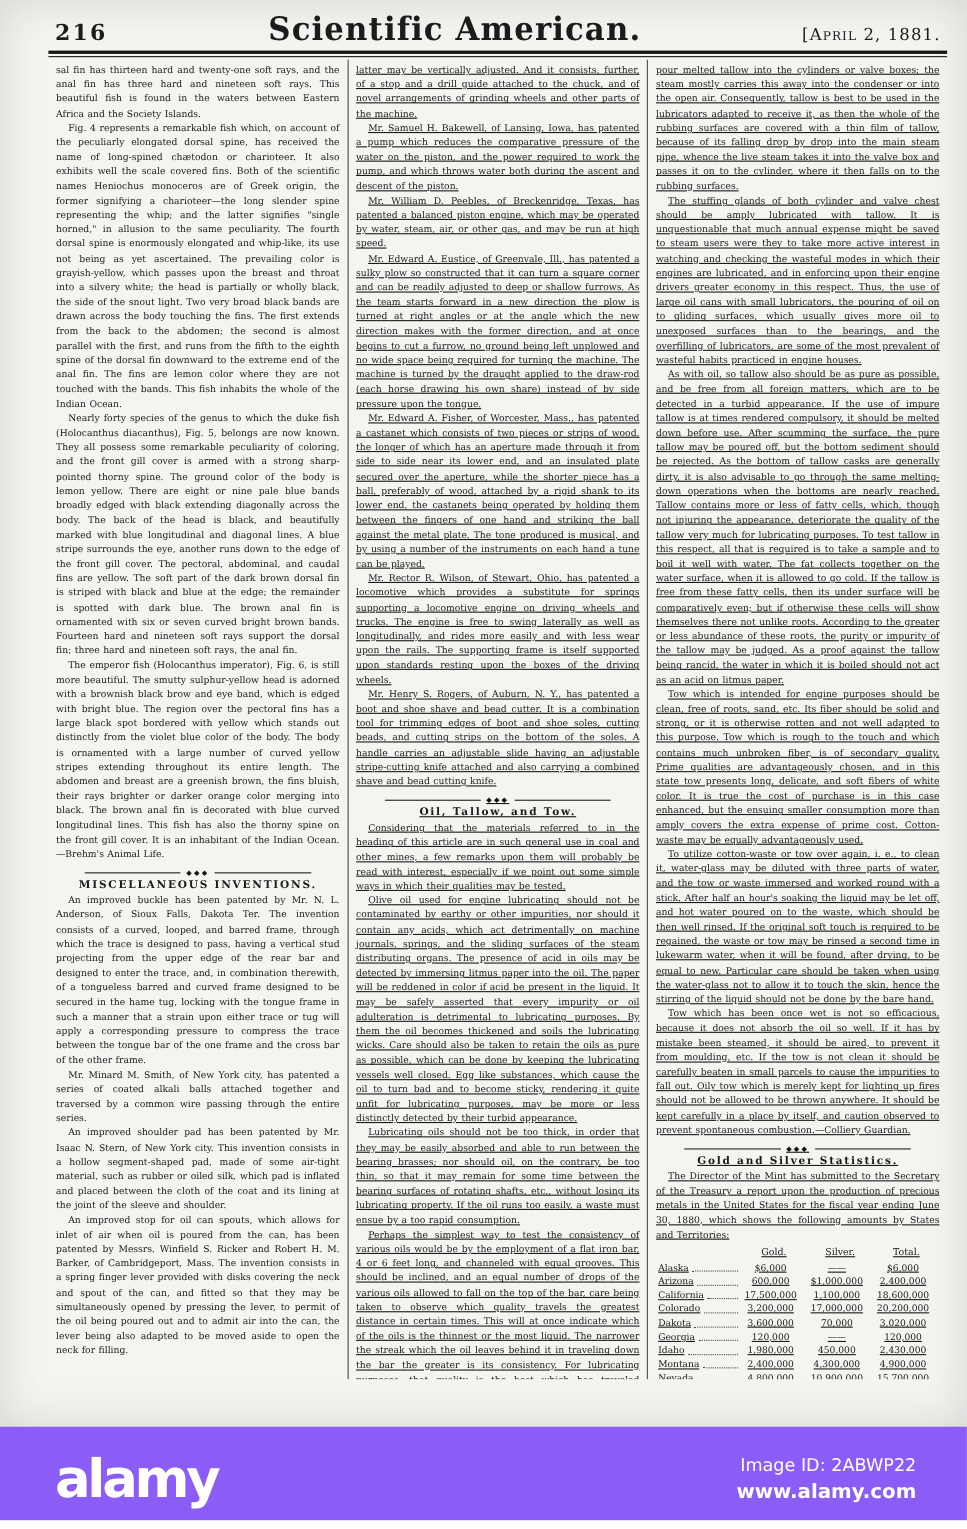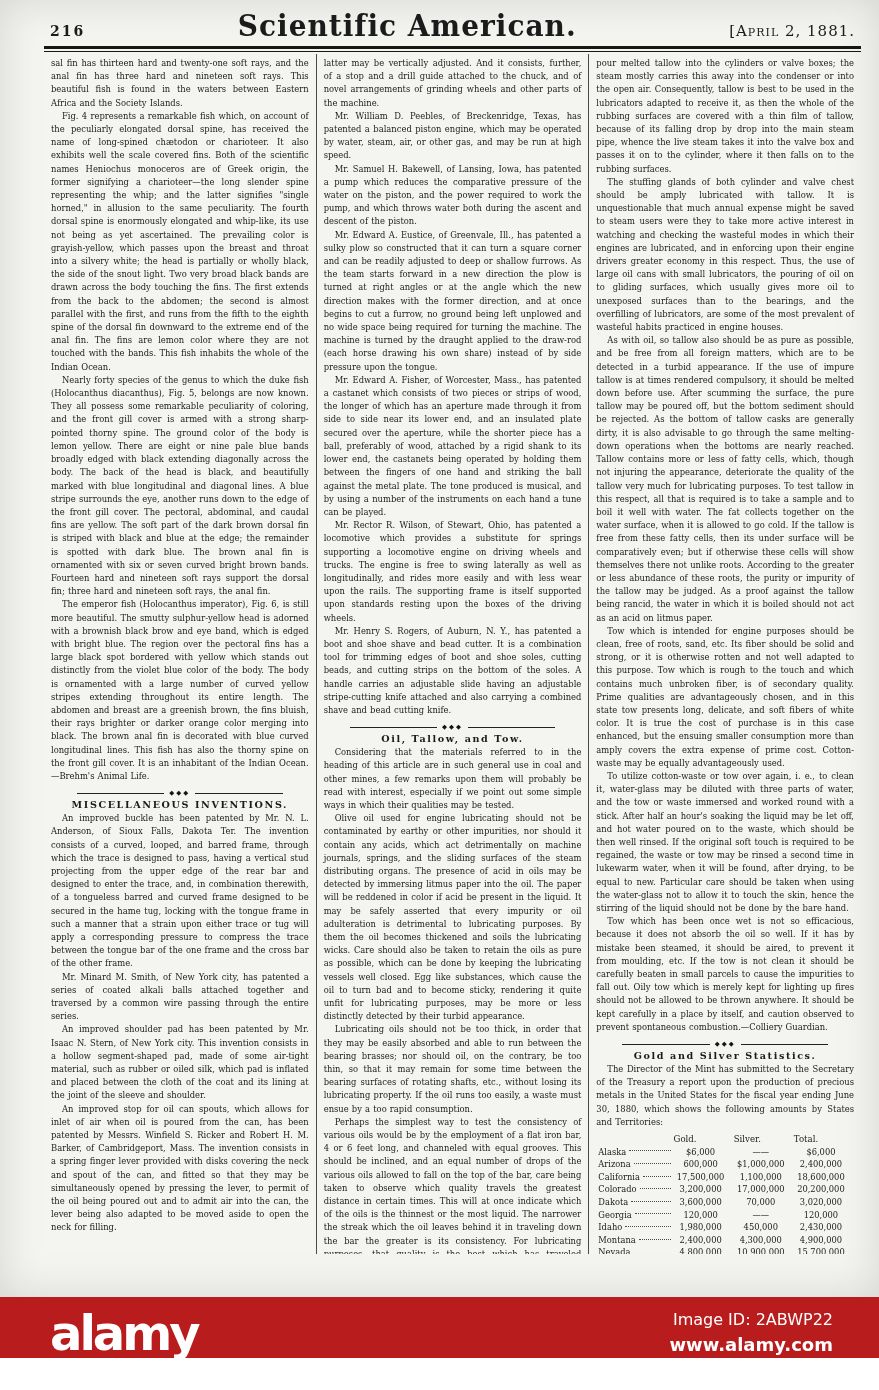--- a/index.html
+++ b/index.html
@@ -12,35 +12,35 @@
   
   .paper {
     position:absolute; top:0; left:0; width:879px; height:1297px;
     background:#f4f4f1; overflow:hidden;
     box-shadow: inset 0 0 40px rgba(120,120,115,.25);
   }
   .masthead {
     display:flex; align-items:baseline; justify-content:space-between;
     padding:10px 24px 0 50px;
   }
-  .pageno { font-size:14px; letter-spacing:2px; font-weight:bold; }
+  .pageno { font-size:20px; letter-spacing:2px; font-weight:bold; }
   .journal {
     font-size:28px; font-weight:bold; letter-spacing:1px;
     font-family:"DejaVu Serif", serif; transform:scaleY(1.05);
   }
   .issuedate { font-size:15px; font-variant:small-caps; letter-spacing:1px; }
 
   .rule {
     margin:3px 18px 0 44px; height:2px;
     border-top:3px solid #161616; border-bottom:1px solid #161616;
   }
 
   .cols { display:flex; margin:2px 18px 0 44px; height:1200px; overflow:hidden; }
   .col { flex:1 1 0; padding:3px 7px 0 7px; overflow:hidden; }
-  .col + .col { border-left:1px solid #4a4a46; }
+  .col + .col { border-left:1px solid #4a4a46;text-decoration:underline; }
 
   p.para {
     margin:0; font-size:8.4px; line-height:13.2px;
     text-align:justify; text-indent:11px; word-spacing:.5px;
   }
   p.para.cont { text-indent:0; }
 
   h3.sec-head {
     margin:3px 0 2px; text-align:center;
     font-size:9.6px; font-weight:bold; letter-spacing:1.6px;
@@ -50,29 +50,29 @@
   .ornament::before, .ornament::after { content:""; flex:1; border-top:1px solid #222; }
   .ornament .orn-glyphs { padding:0 5px; font-size:6.5px; letter-spacing:2px; line-height:6px; }
 
   
   .stat-table { margin:4px 0 2px 2px; font-size:8.3px; }
   .st-row, .st-head {
     display:grid; grid-template-columns:1.25fr 1fr 1fr 1fr;
     line-height:12.6px; align-items:baseline;
   }
   .st-head { font-size:8.6px; }
-  .st-head span { }
-  .st-name { display:flex; align-items:center; overflow:hidden; white-space:nowrap; }
+  .st-head span { text-align:center; }
+  .st-name { display:flex; align-items:flex-end; overflow:hidden; white-space:nowrap; }
   .st-dots { flex:1; border-bottom:1px dotted #4a4a46; margin:0 3px 2px 3px; min-width:8px; }
   .st-val { text-align:center; padding-right:6px; white-space:nowrap; }
 
   
   .alamy-bar {
-    position:absolute; left:0; top:1297px; width:879px; height:61px;
-    background:#b91c1c; display:flex; align-items:center;
+    position:absolute; left:0; top:1297px; width:879px; height:85px;
+    background:#8b5cf6; display:flex; align-items:center;
     justify-content:space-between; padding:10px 46px 0 50px; box-sizing:border-box;
   }
   .alamy-logo {
     color:#fff; font-family:"DejaVu Sans", sans-serif; font-weight:bold;
     font-size:48px; letter-spacing:-3px; line-height:1;
   }
   .alamy-meta { text-align:right; color:#fff; font-family:"DejaVu Sans", sans-serif; }
   .alamy-id { font-size:16px; }
   .alamy-url { font-size:18px; font-weight:bold; margin-top:5px; }
 </style>
@@ -101,22 +101,22 @@
             <span class="orn-glyphs">◆◆◆</span>
           </div>
           <h3 class="sec-head">MISCELLANEOUS INVENTIONS.</h3>
           <p class="para">An improved buckle has been patented by Mr. N. L. Anderson, of Sioux Falls, Dakota Ter. The invention consists of a curved, looped, and barred frame, through which the trace is designed to pass, having a vertical stud projecting from the upper edge of the rear bar and designed to enter the trace, and, in combination therewith, of a tongueless barred and curved frame designed to be secured in the hame tug, locking with the tongue frame in such a manner that a strain upon either trace or tug will apply a corresponding pressure to compress the trace between the tongue bar of the one frame and the cross bar of the other frame.</p>
           <p class="para">Mr. Minard M. Smith, of New York city, has patented a series of coated alkali balls attached together and traversed by a common wire passing through the entire series.</p>
           <p class="para">An improved shoulder pad has been patented by Mr. Isaac N. Stern, of New York city. This invention consists in a hollow segment-shaped pad, made of some air-tight material, such as rubber or oiled silk, which pad is inflated and placed between the cloth of the coat and its lining at the joint of the sleeve and shoulder.</p>
           <p class="para">An improved stop for oil can spouts, which allows for inlet of air when oil is poured from the can, has been patented by Messrs. Winfield S. Ricker and Robert H. M. Barker, of Cambridgeport, Mass. The invention consists in a spring finger lever provided with disks covering the neck and spout of the can, and fitted so that they may be simultaneously opened by pressing the lever, to permit of the oil being poured out and to admit air into the can, the lever being also adapted to be moved aside to open the neck for filling.</p>
         </div>
       <div class="col">
           <p class="para cont">latter may be vertically adjusted. And it consists, further, of a stop and a drill guide attached to the chuck, and of novel arrangements of grinding wheels and other parts of the machine.</p>
+          <p class="para">Mr. Samuel H. Bakewell, of Lansing, Iowa, has patented a pump which reduces the comparative pressure of the water on the piston, and the power required to work the pump, and which throws water both during the ascent and descent of the piston.</p>
           <p class="para">Mr. William D. Peebles, of Breckenridge, Texas, has patented a balanced piston engine, which may be operated by water, steam, air, or other gas, and may be run at high speed.</p>
-          <p class="para">Mr. Samuel H. Bakewell, of Lansing, Iowa, has patented a pump which reduces the comparative pressure of the water on the piston, and the power required to work the pump, and which throws water both during the ascent and descent of the piston.</p>
           <p class="para">Mr. Edward A. Eustice, of Greenvale, Ill., has patented a sulky plow so constructed that it can turn a square corner and can be readily adjusted to deep or shallow furrows. As the team starts forward in a new direction the plow is turned at right angles or at the angle which the new direction makes with the former direction, and at once begins to cut a furrow, no ground being left unplowed and no wide space being required for turning the machine. The machine is turned by the draught applied to the draw-rod (each horse drawing his own share) instead of by side pressure upon the tongue.</p>
           <p class="para">Mr. Edward A. Fisher, of Worcester, Mass., has patented a castanet which consists of two pieces or strips of wood, the longer of which has an aperture made through it from side to side near its lower end, and an insulated plate secured over the aperture, while the shorter piece has a ball, preferably of wood, attached by a rigid shank to its lower end, the castanets being operated by holding them between the fingers of one hand and striking the ball against the metal plate. The tone produced is musical, and by using a number of the instruments on each hand a tune can be played.</p>
           <p class="para">Mr. Rector R. Wilson, of Stewart, Ohio, has patented a locomotive which provides a substitute for springs supporting a locomotive engine on driving wheels and trucks. The engine is free to swing laterally as well as longitudinally, and rides more easily and with less wear upon the rails. The supporting frame is itself supported upon standards resting upon the boxes of the driving wheels.</p>
           <p class="para">Mr. Henry S. Rogers, of Auburn, N. Y., has patented a boot and shoe shave and bead cutter. It is a combination tool for trimming edges of boot and shoe soles, cutting beads, and cutting strips on the bottom of the soles. A handle carries an adjustable slide having an adjustable stripe-cutting knife attached and also carrying a combined shave and bead cutting knife.</p>
           <div class="ornament">
             <span class="orn-glyphs">◆◆◆</span>
           </div>
           <h3 class="sec-head">Oil, Tallow, and Tow.</h3>
           <p class="para">Considering that the materials referred to in the heading of this article are in such general use in coal and other mines, a few remarks upon them will probably be read with interest, especially if we point out some simple ways in which their qualities may be tested.</p>
           <p class="para">Olive oil used for engine lubricating should not be contaminated by earthy or other impurities, nor should it contain any acids, which act detrimentally on machine journals, springs, and the sliding surfaces of the steam distributing organs. The presence of acid in oils may be detected by immersing litmus paper into the oil. The paper will be reddened in color if acid be present in the liquid. It may be safely asserted that every impurity or oil adulteration is detrimental to lubricating purposes. By them the oil becomes thickened and soils the lubricating wicks. Care should also be taken to retain the oils as pure as possible, which can be done by keeping the lubricating vessels well closed. Egg like substances, which cause the oil to turn bad and to become sticky, rendering it quite unfit for lubricating purposes, may be more or less distinctly detected by their turbid appearance.</p>

